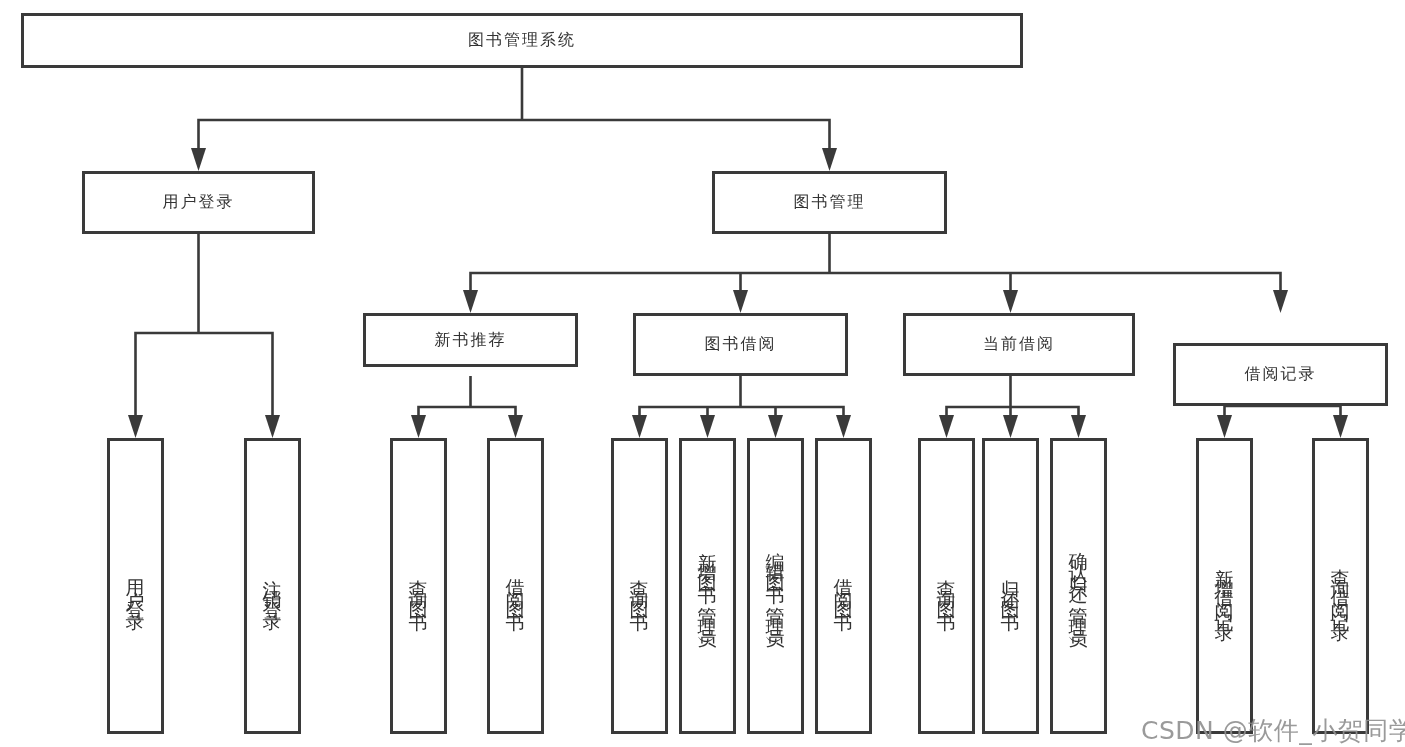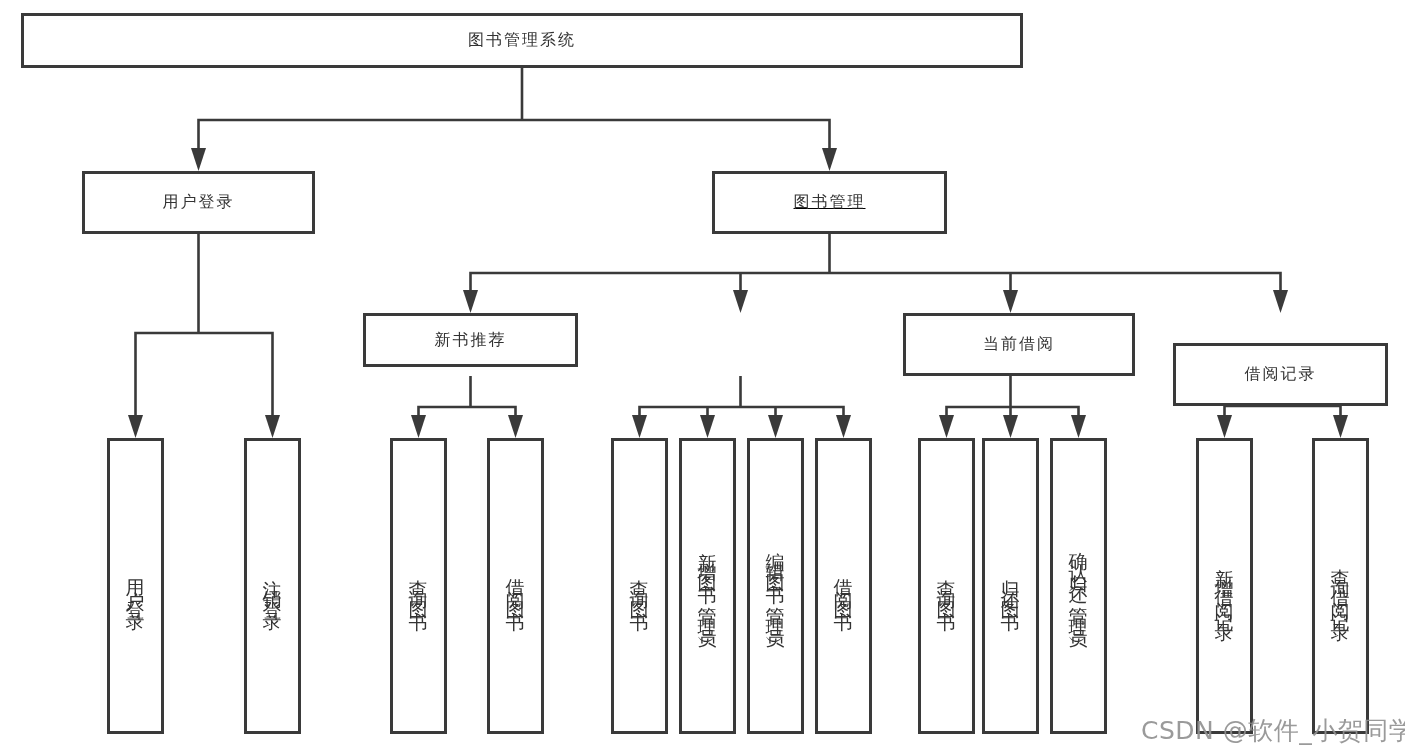--- a/index.html
+++ b/index.html
@@ -107,26 +107,29 @@
     </g>
   </svg>
 
   <div class="node" style="left:21px; top:13px; width:1002px; height:55px;">
     <span class="lbl">图书管理系统</span>
   </div>
 
   <div class="node" style="left:82px; top:171px; width:233px; height:63px;">
     <span class="lbl">用户登录</span>
   </div>
-  <div class="node" style="left:712px; top:171px; width:235px; height:63px;text-decoration:underline;">
+  <div class="node" style="left:712px; top:171px; width:235px; height:63px;">
     <span class="lbl">图书管理</span>
   </div>
 
   <div class="node" style="left:363px; top:313px; width:215px; height:54px;">
     <span class="lbl">新书推荐</span>
+  </div>
+  <div class="node" style="left:633px; top:313px; width:215px; height:63px;">
+    <span class="lbl">图书借阅</span>
   </div>
   <div class="node" style="left:903px; top:313px; width:232px; height:63px;">
     <span class="lbl">当前借阅</span>
   </div>
   <div class="node" style="left:1173px; top:313px; width:215px; height:63px;margin-top:30px;">
     <span class="lbl">借阅记录</span>
   </div>
 
   <div class="node leaf" style="left:107px; top:438px; width:57px; height:296px;">
     <span class="lbl">用户登录</span>

